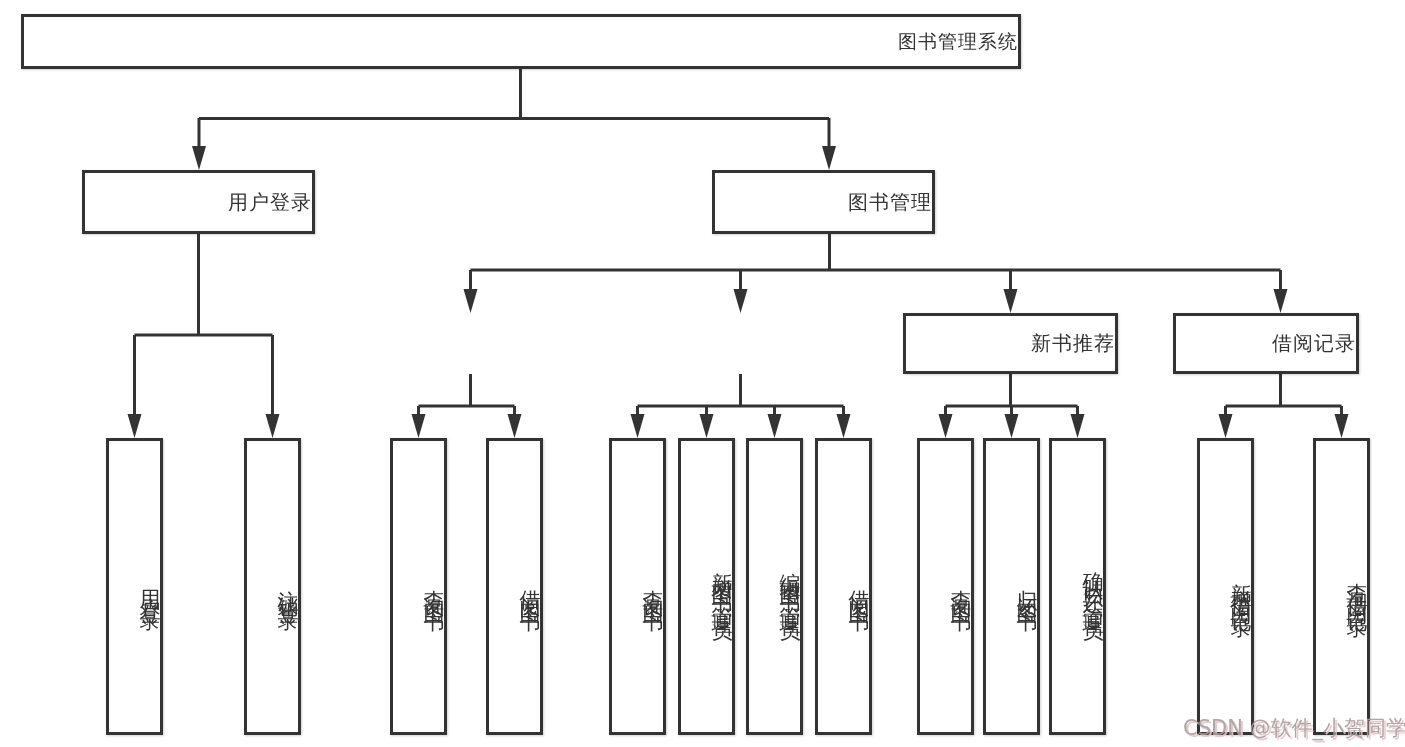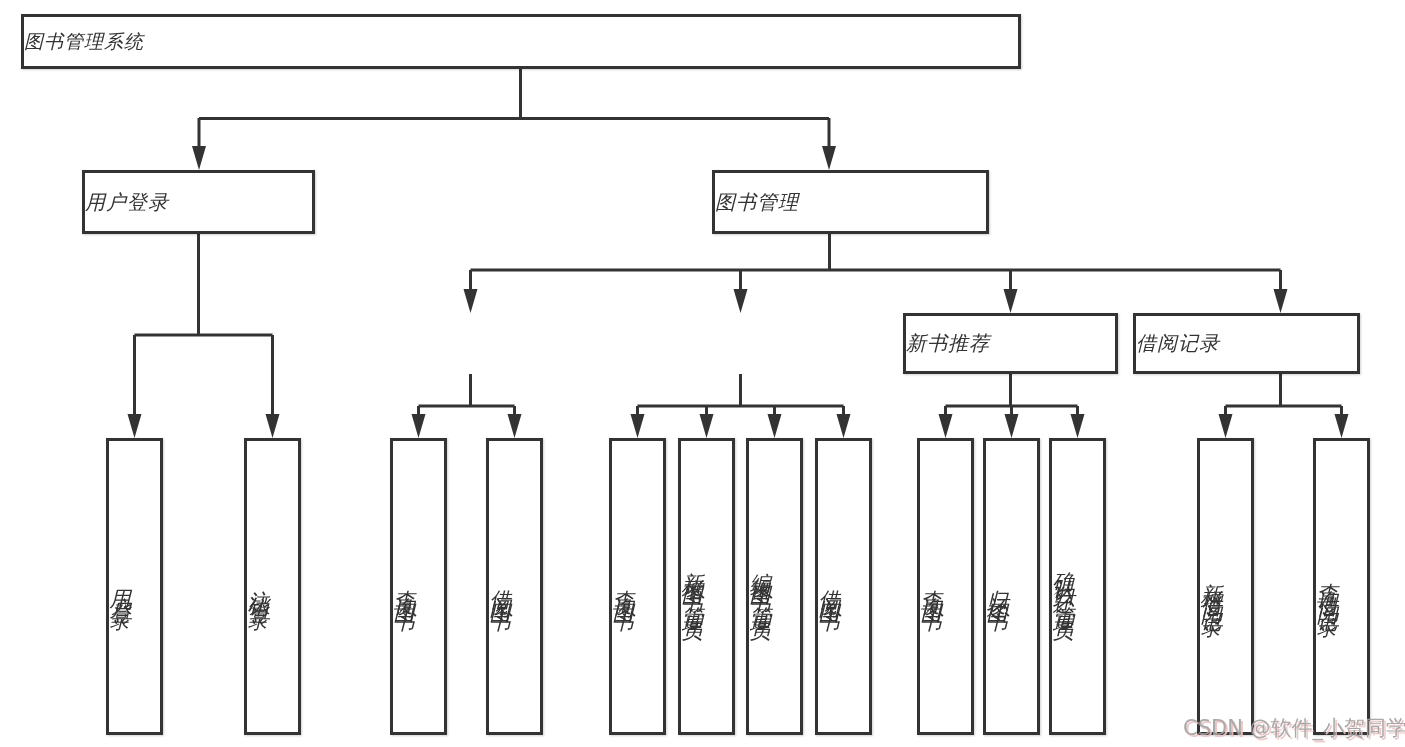--- a/index.html
+++ b/index.html
@@ -23,43 +23,42 @@
   .cline { fill: none; stroke: #333333; stroke-width: 3; }
   .chead { fill: #333333; stroke: none; }
   .box {
     position: absolute;
     box-sizing: border-box;
     background: #ffffff;
     border: 3px solid #333333;
     color: #333333;
     display: flex;
     align-items: center;
-    justify-content: flex-start;
+    justify-content: flex-end;
     z-index: 1;
     box-shadow: 1px 1px 2px rgba(0,0,0,0.18);
-    font-style: italic;
   }
   .box-h { font-size: 20px; letter-spacing: 1px; }
   .box-root { font-size: 19px; }
   .box-v span {
     writing-mode: vertical-rl;
     text-orientation: mixed;
     font-size: 21px;
     letter-spacing: 7px;
     line-height: 1;
     white-space: nowrap;
   }
   
   .n-root  { left: 21px;   top: 14px;  width: 1000px; height: 55px; }
   .n-user  { left: 82px;   top: 170px; width: 233px;  height: 64px; }
-  .n-mgmt  { left: 712px;  top: 170px; width: 277px;  height: 64px; }
+  .n-mgmt  { left: 712px;  top: 170px; width: 223px;  height: 64px; }
   .n-rec   { left: 363px;  top: 313px; width: 215px;  height: 61px; }
   .n-bor   { left: 633px;  top: 313px; width: 215px;  height: 61px; }
   .n-cur   { left: 903px;  top: 313px; width: 215px;  height: 61px; }
-  .n-hist  { left: 1133px; top: 313px; width: 227px;  height: 61px; }
+  .n-hist  { left: 1173px; top: 313px; width: 186px;  height: 61px; }
   .leaf { top: 438px; width: 57px; height: 297px; }
   .l1  { left: 106px; }
   .l2  { left: 244px; }
   .l3  { left: 390px; }
   .l4  { left: 486px; }
   .l5  { left: 609px; }
   .l6  { left: 678px; }
   .l7  { left: 746px; }
   .l8  { left: 815px; }
   .l9  { left: 917px; }

